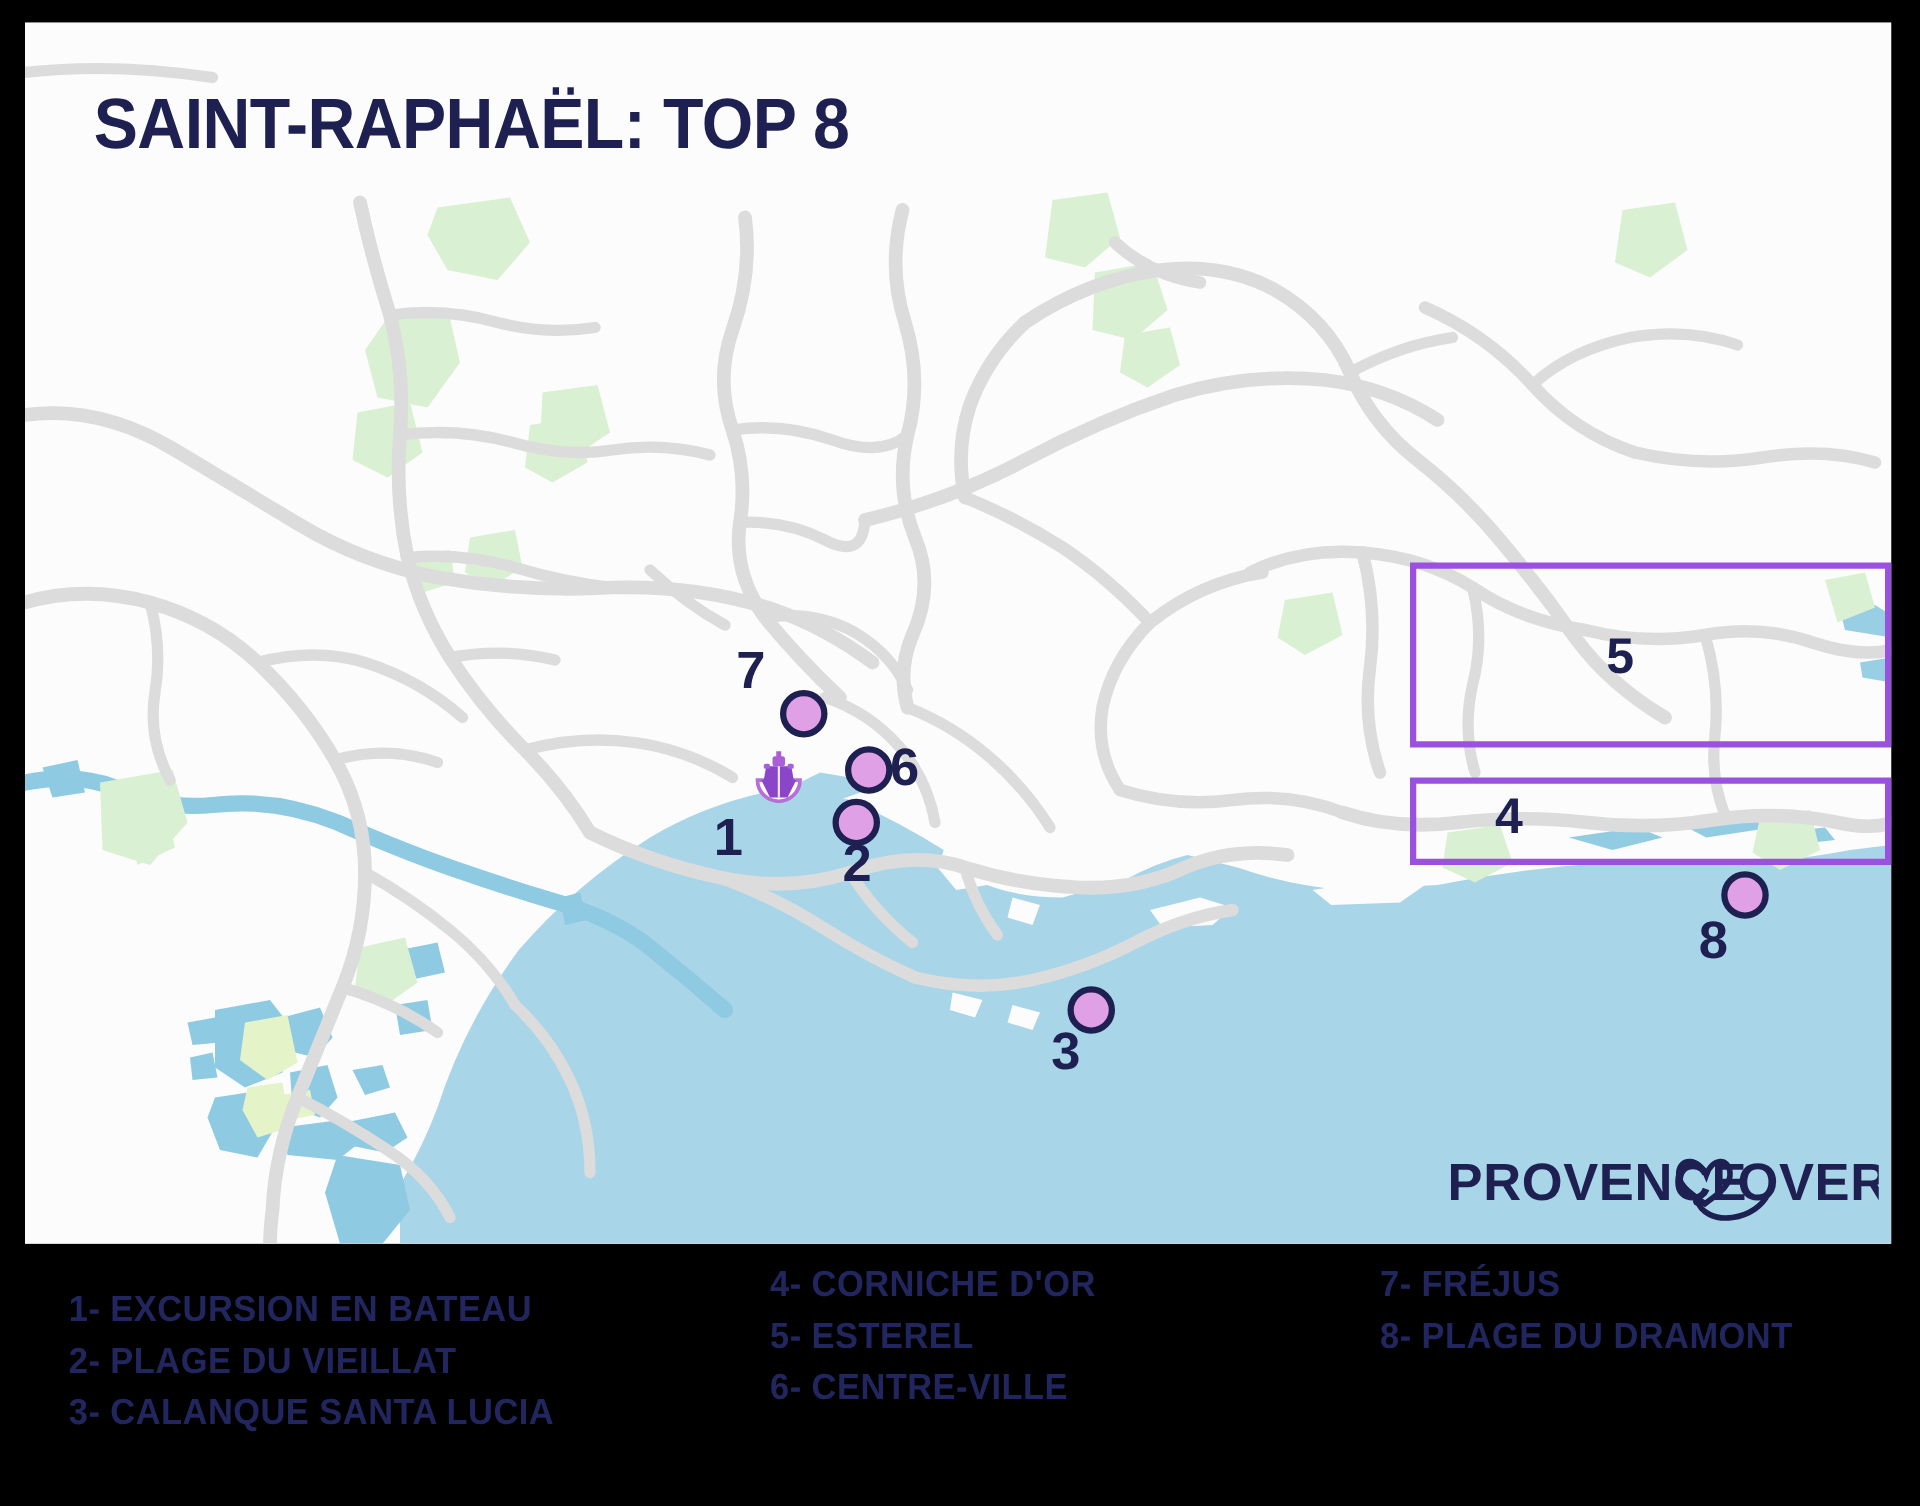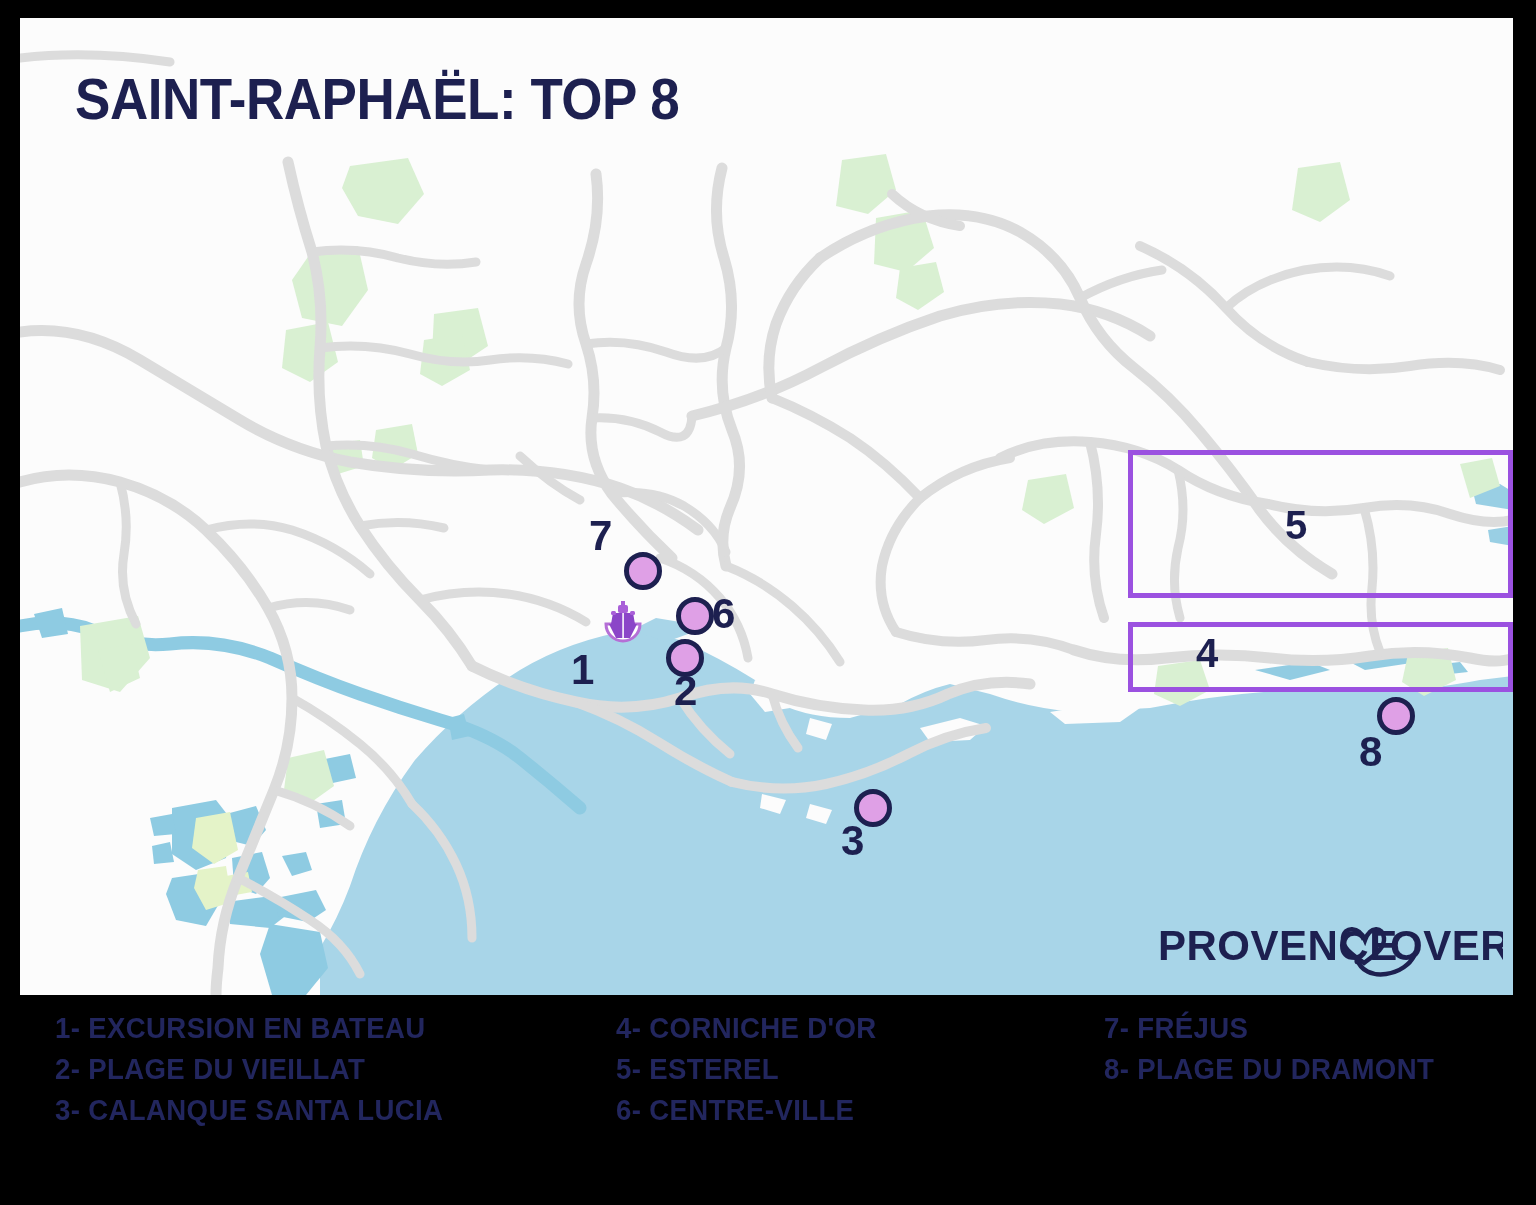--- a/index.html
+++ b/index.html
@@ -50,21 +50,21 @@
   #logo{
     position:absolute;left:1138px;top:898px;width:345px;height:62px;
   }
   #logo svg{display:block;}
 
   
   #legend{
     position:absolute;left:0;top:1000px;width:1536px;height:205px;background:#000;
   }
   .legend-col{position:absolute;top:8px;}
-  #legend-col-1{left:55px;}
+  #legend-col-1{left:55px;margin-top:20px;}
   #legend-col-2{left:616px;}
   #legend-col-3{left:1104px;}
   .legend-item{
     color:#22265e;font-size:29px;font-weight:700;
     letter-spacing:0.4px;line-height:41px;white-space:nowrap;
     font-family:"Liberation Sans",sans-serif;
     transform:scaleX(0.95);transform-origin:left center;
   }
 </style>
 </head>

